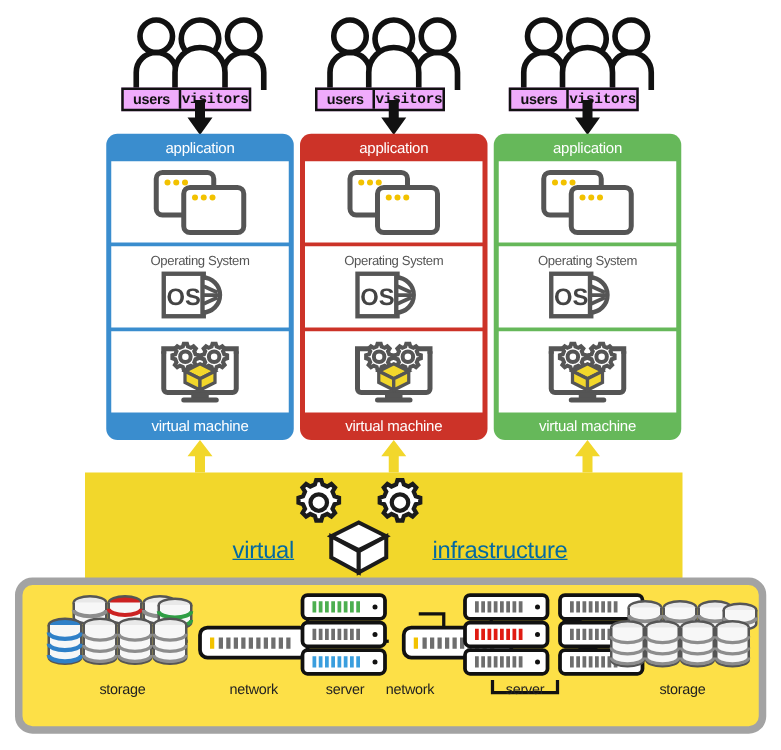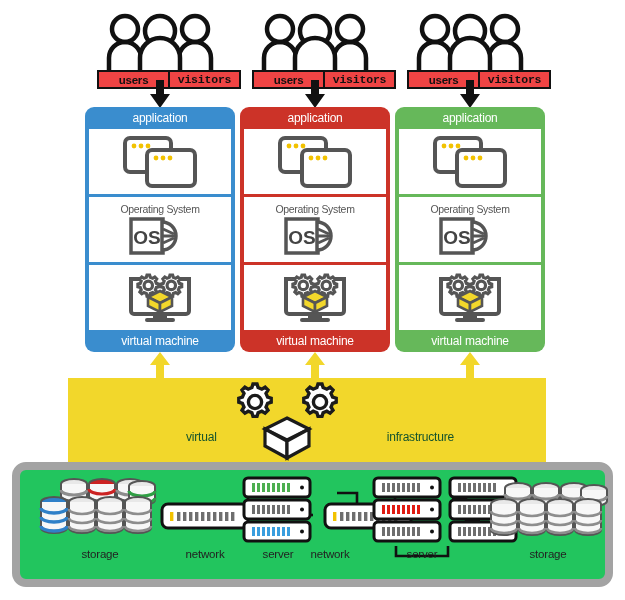--- a/index.html
+++ b/index.html
@@ -7,22 +7,22 @@
     width:625px;height:600px;position:relative;overflow:hidden;
     font-family:"Liberation Sans", sans-serif;
     color:#444444;
   }
   #diagram{position:absolute;inset:0;}
 
   
   .user-group{position:absolute;top:8px;width:150px;height:92px;}
   .people{position:absolute;left:0;top:0;width:150px;height:70px;}
   .label-bar{
-    position:absolute;left:12px;top:62px;width:144px;height:19px;
-    background:#ef4444;border:2.5px solid #111;box-sizing:border-box;
+    position:absolute;left:12px;top:62px;width:104px;height:19px;
+    background:#f0abfc;border:2.5px solid #111;box-sizing:border-box;
     display:flex;align-items:stretch;
   }
   .label-cell{
     flex:1;display:flex;align-items:center;justify-content:center;
     font-size:11.5px;color:#111;font-weight:600;letter-spacing:-0.2px;
   }
   .label-cell + .label-cell{border-left:2.5px solid #111;font-family:Liberation Mono, monospace;}
   .down-arrow{position:absolute;left:63px;top:72px;width:24px;height:28px;}
 
   
@@ -48,31 +48,31 @@
   
   #infra-band{
     position:absolute;left:68px;top:378px;width:478px;height:88px;
     background:#f2d72b;
   }
   .up-arrow{position:absolute;width:22px;height:26px;top:352px;}
   .infra-inner{
     position:absolute;inset:0;display:flex;align-items:center;justify-content:center;
   }
   .infra-label{
-    font-size:12px;color:#14532d;letter-spacing:-0.2px;
-    position:absolute;top:52px;
+    font-size:19px;color:#0369a1;letter-spacing:-0.2px;
+    position:absolute;top:52px;text-decoration:underline;
   }
   .infra-label.left{left:118px;}
   .infra-label.right{right:92px;}
 
   
   #hardware-box{
     position:absolute;left:12px;top:462px;width:601px;height:125px;
-    border:8px solid #a3a3a3;border-radius:14px;box-sizing:border-box;
-    background:#22c55e;
+    border:6px solid #a3a3a3;border-radius:14px;box-sizing:border-box;
+    background:#fde047;
   }
   .hw-label{
     position:absolute;font-size:11.5px;color:#222;letter-spacing:-0.2px;
     text-align:center;
   }
   .hw-item{position:absolute;}
 
   svg{display:block;overflow:visible;}
 </style>
 </head>

